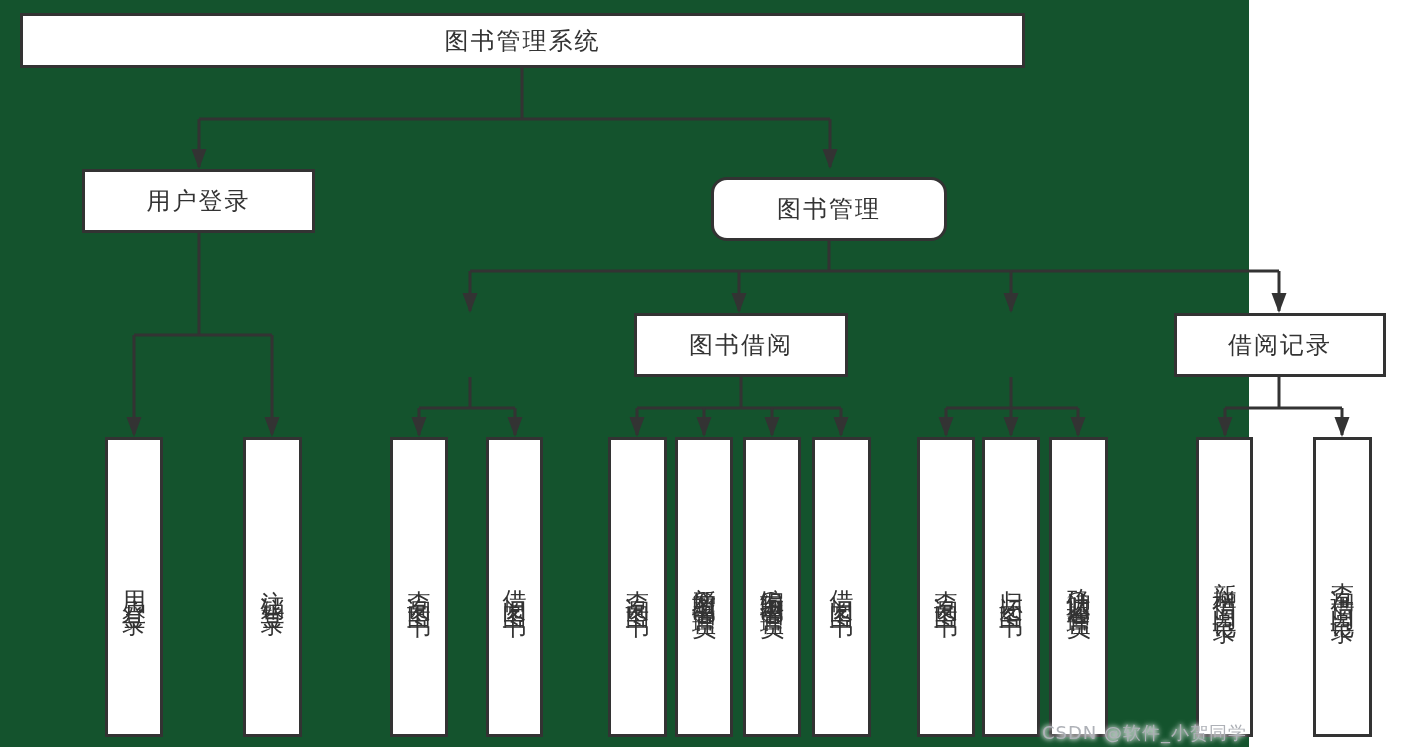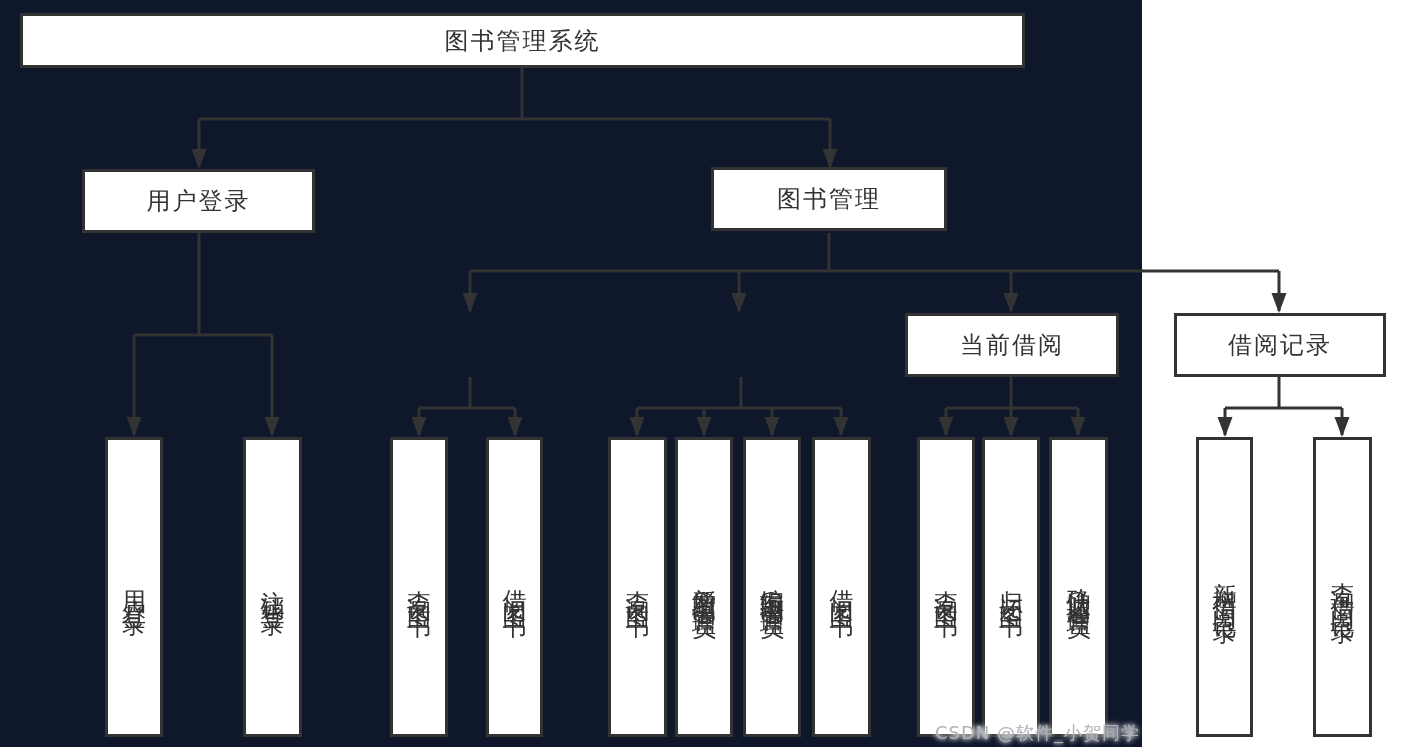--- a/index.html
+++ b/index.html
@@ -4,22 +4,22 @@
 <style>
   html, body { margin: 0; padding: 0; }
   body {
     width: 1405px; height: 747px;
     background: #ffffff;
     font-family: "DejaVu Sans", "Liberation Sans", sans-serif;
     overflow: hidden;
   }
   .canvas {
     position: relative;
-    width: 1142px; height: 747px;
-    background: #0f172a;
+    width: 1249px; height: 747px;
+    background: #14532d;
   }
   svg.wires {
     position: absolute; left: 0; top: 0;
     width: 1405px; height: 747px;
     z-index: 1;
   }
   .box {
     position: absolute;
     box-sizing: border-box;
     border: 3px solid #333333;
@@ -126,26 +126,26 @@
     </g>
   </svg>
 
   <div class="box" style="left:20px; top:13px; width:1005px; height:55px;">
     <span>图书管理系统</span>
   </div>
 
   <div class="box" style="left:82px; top:169px; width:233px; height:64px;">
     <span>用户登录</span>
   </div>
-  <div class="box" style="left:711px; top:167px; width:236px; height:64px;">
+  <div class="box" style="left:711px; top:177px; width:236px; height:64px;border-radius:16px;">
     <span>图书管理</span>
   </div>
 
-  <div class="box" style="left:905px; top:313px; width:214px; height:64px;">
-    <span>当前借阅</span>
+  <div class="box" style="left:634px; top:313px; width:214px; height:64px;">
+    <span>图书借阅</span>
   </div>
   <div class="box" style="left:1174px; top:313px; width:212px; height:64px;">
     <span>借阅记录</span>
   </div>
 
   <div class="box v" style="left:105px; width:58px;">
     <span>用户登录</span>
   </div>
   <div class="box v" style="left:243px; width:59px;">
     <span>注销登录</span>

